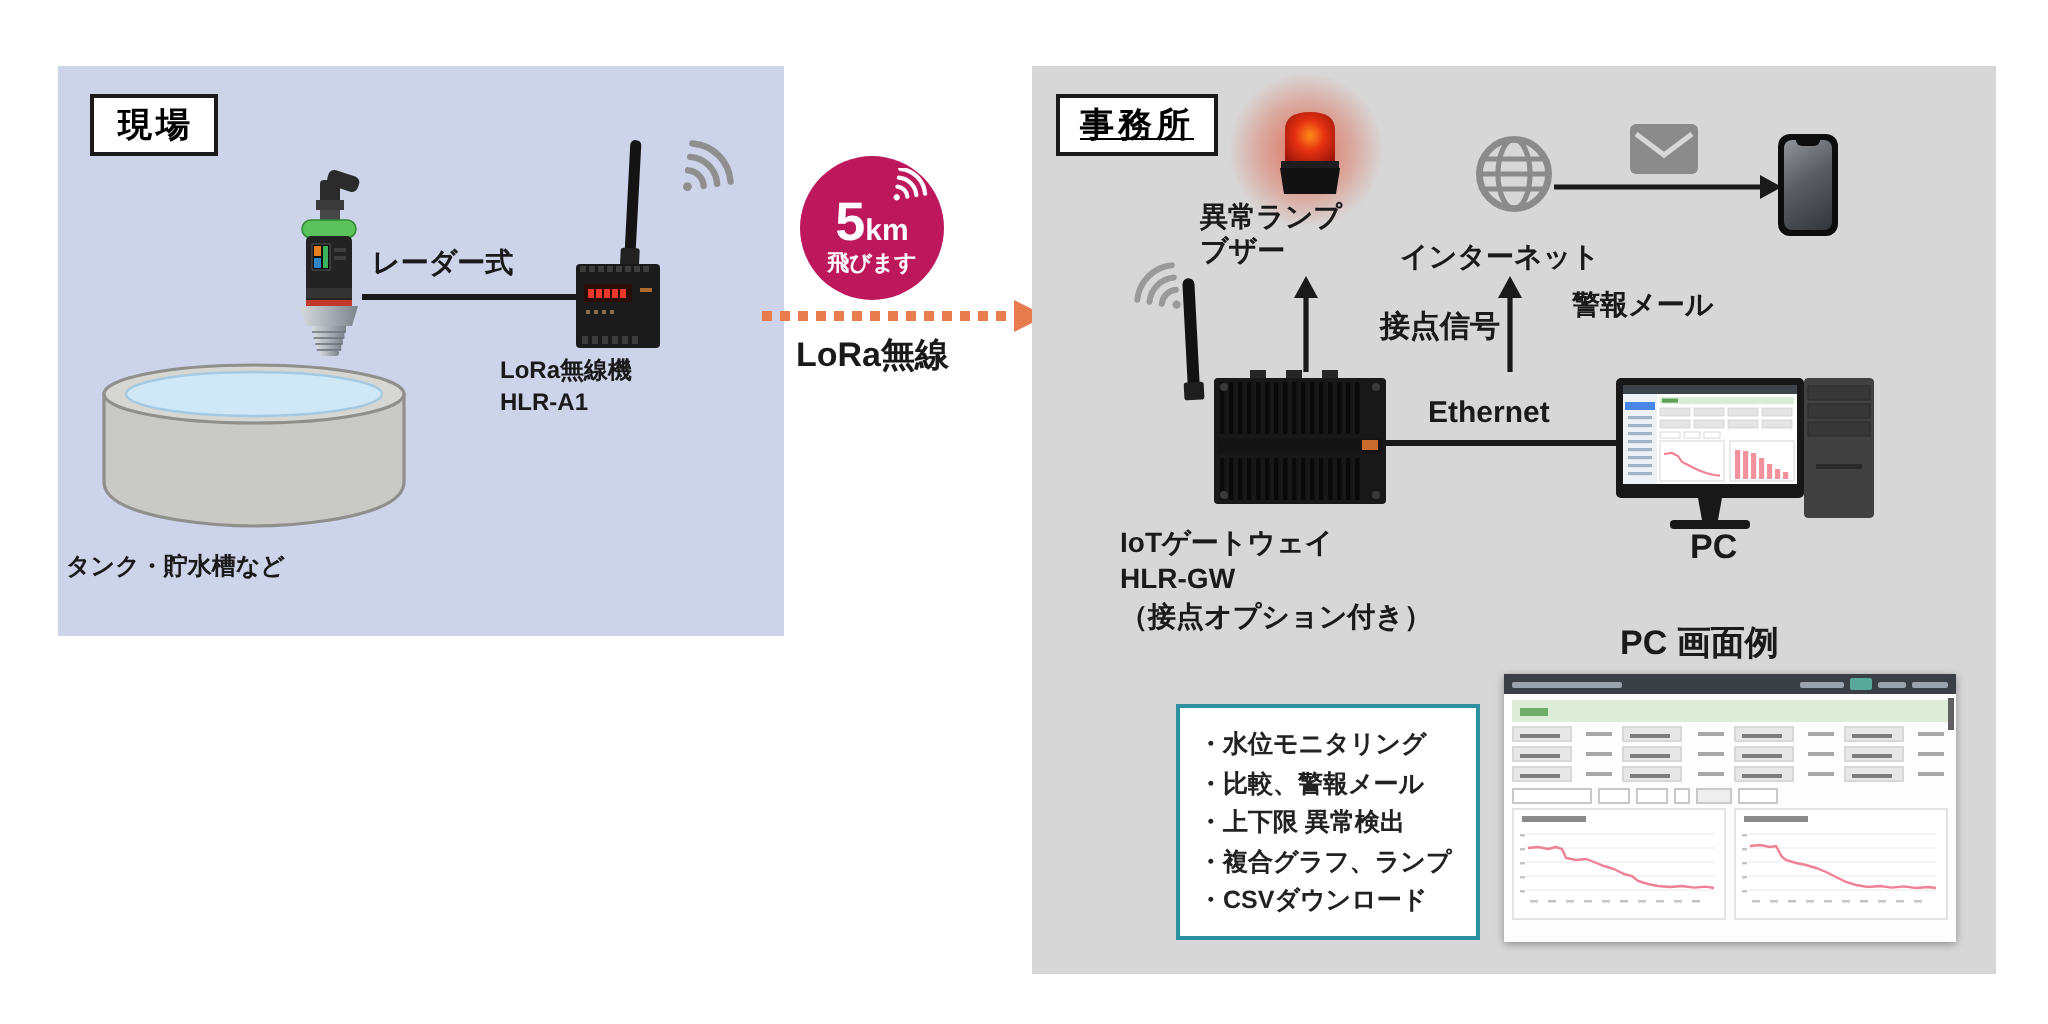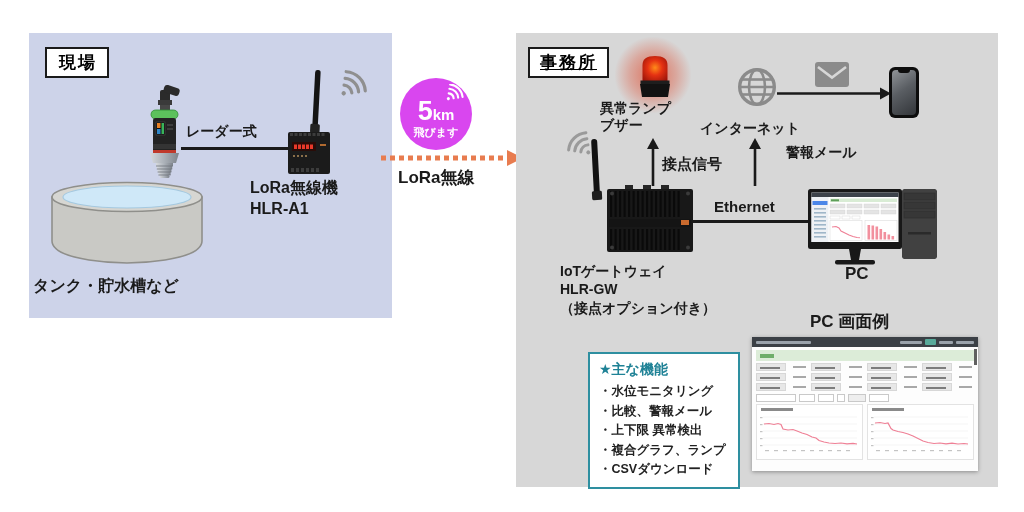--- a/index.html
+++ b/index.html
@@ -11,28 +11,28 @@
 
   
   .zone-field { left:29px; top:33px; width:363px; height:285px; background:#cdd3e9; }
   .zone-office { left:516px; top:33px; width:482px; height:454px; background:#d7d7d7; }
   .zone-tag { background:#fff; border:2px solid #1a1a1a; font-size:17px; font-weight:700;
               padding:2px 10px; letter-spacing:2px; }
 
   
   .lbl14 { font-size:14px; line-height:1.2; }
   .lbl15 { font-size:15px; line-height:1.25; }
-  .lbl16 { font-size:16px; line-height:1.3; }
+  .lbl16 { font-size:12px; line-height:1.3; }
   .lbl17 { font-size:17px; line-height:1.3; }
 
   .black-line { background:#1a1a1a; }
 
   
   .badge { left:400px; top:78px; width:72px; height:72px; border-radius:50%;
-           background:#d946ef; color:#fff; display:flex; flex-direction:column;
+           background:#be185d; color:#fff; display:flex; flex-direction:column;
            align-items:center; justify-content:center; }
   .badge-num { font-weight:700; line-height:1; margin-top:10px; }
   .badge-num .big { font-size:27px; }
   .badge-num .small { font-size:15px; }
   .badge-sub { font-size:11px; font-weight:700; line-height:1.2; margin-top:1px; }
 
   
   .phone { left:889px; top:67px; width:30px; height:51px; background:#0d0d0d;
            border-radius:6px; }
   .phone .screen { position:absolute; left:3px; top:3px; right:3px; bottom:3px;
@@ -243,21 +243,21 @@
   </svg>
   <div class="abs jp lbl14 center" style="left:600px; top:100px; width:106px;">
     <div>異常ランプ</div>
     <div>ブザー</div>
   </div>
 
   <svg class="abs" style="left:646px; top:138px;" width="14" height="48" viewBox="0 0 14 48">
     <line x1="7" y1="9" x2="7" y2="48" stroke="#1a1a1a" stroke-width="2.6"></line>
     <polygon points="7,0 1,11 13,11" fill="#1a1a1a"></polygon>
   </svg>
-  <div class="abs jp lbl15" style="left:662px; top:155px;text-align:center;">接点信号</div>
+  <div class="abs jp lbl15" style="left:690px; top:155px;text-align:center;">接点信号</div>
 
   <svg class="abs" style="left:736px; top:66px;" width="42" height="42" viewBox="0 0 42 42">
     <g stroke="#8b8b8b" fill="none">
       <circle cx="21" cy="21" r="17.3" stroke-width="3.4"></circle>
       <ellipse cx="21" cy="21" rx="8" ry="17.3" stroke-width="2.6"></ellipse>
       <line x1="5.5" y1="13.5" x2="36.5" y2="13.5" stroke-width="2.6"></line>
       <line x1="3.5" y1="21" x2="38.5" y2="21" stroke-width="2.6"></line>
       <line x1="5.5" y1="28.5" x2="36.5" y2="28.5" stroke-width="2.6"></line>
     </g>
   </svg>
@@ -410,21 +410,20 @@
     <rect x="0" y="0" width="35" height="70" rx="2" fill="#414141"></rect>
     <g fill="#373737" stroke="#2e2e2e" stroke-width="0.6">
       <rect x="2" y="4" width="31" height="7"></rect>
         <rect x="2" y="13" width="31" height="7"></rect>
       <rect x="2" y="22" width="31" height="7"></rect>
     </g>
     <rect x="6" y="43" width="23" height="2.5" fill="#2a2a2a"></rect>
   </svg>
 
   <div class="abs features">
-    <div class="title">★主な機能</div>
     <div class="item">・水位モニタリング</div>
     <div class="item">・比較、警報メール</div>
     <div class="item">・上下限 異常検出</div>
     <div class="item">・複合グラフ、ランプ</div>
     <div class="item">・CSVダウンロード</div>
   </div>
 
   <div class="abs jp lbl17 center" style="left:810px; top:311px; width:160px;">PC 画面例</div>
 
   <div class="abs panel">

